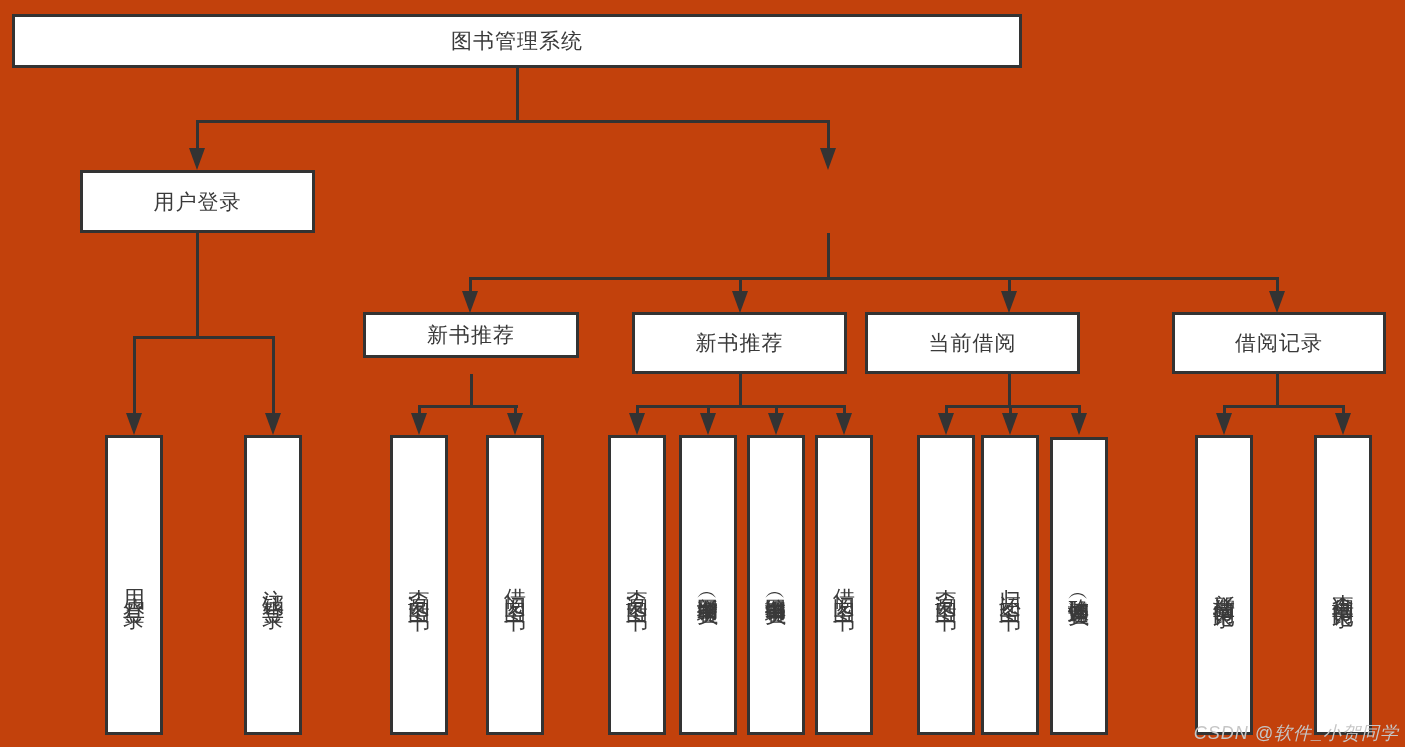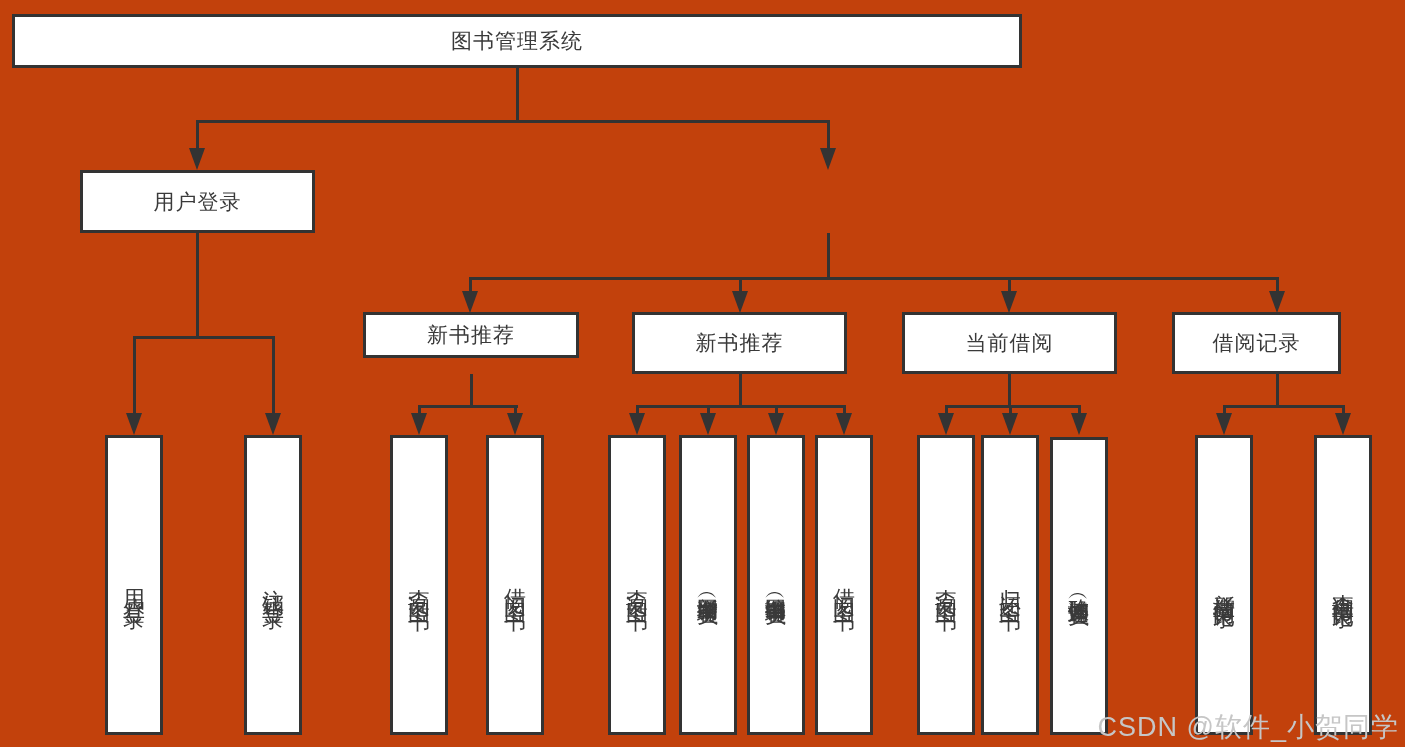--- a/index.html
+++ b/index.html
@@ -37,25 +37,26 @@
     position: absolute;
     width: 0; height: 0;
     border-left: 8px solid transparent;
     border-right: 8px solid transparent;
     border-top: 22px solid #333333;
   }
   .watermark {
     position: absolute;
     right: 6px;
     bottom: 2px;
-    font-size: 27px;
+    font-size: 18px;
     color: #c6c6c6;
     letter-spacing: 1px;
     z-index: 10;
     white-space: nowrap;
+    font-style: italic;
   }
 </style>
 </head>
 <body>
 
 <div id="canvas">
 
   <div class="box hbox" style="left:12px; top:14px; width:1010px; height:54px;">
     <span>图书管理系统</span>
   </div>
@@ -88,24 +89,24 @@
   <div class="arrow" style="left:1001px; top:291px;"></div>
   <div class="vline" style="left:1276px; top:277px; height:14px;"></div>
   <div class="arrow" style="left:1269px; top:291px;"></div>
 
   <div class="box hbox" style="left:363px; top:312px; width:216px; height:46px;">
     <span>新书推荐</span>
   </div>
   <div class="box hbox" style="left:632px; top:312px; width:215px; height:62px;">
     <span>新书推荐</span>
   </div>
-  <div class="box hbox" style="left:902px; top:312px; width:215px; height:62px;">
+  <div class="box hbox" style="left:865px; top:312px; width:215px; height:62px;">
     <span>当前借阅</span>
   </div>
-  <div class="box hbox" style="left:1172px; top:312px; width:169px; height:62px;">
+  <div class="box hbox" style="left:1172px; top:312px; width:214px; height:62px;">
     <span>借阅记录</span>
   </div>
 
   <div class="vline" style="left:470px; top:374px; height:31px;"></div>
   <div class="hline" style="left:418px; top:405px; width:100px;"></div>
   <div class="vline" style="left:418px; top:405px; height:10px;"></div>
   <div class="arrow" style="left:411px; top:413px;"></div>
   <div class="vline" style="left:514px; top:405px; height:10px;"></div>
   <div class="arrow" style="left:507px; top:413px;"></div>
 

